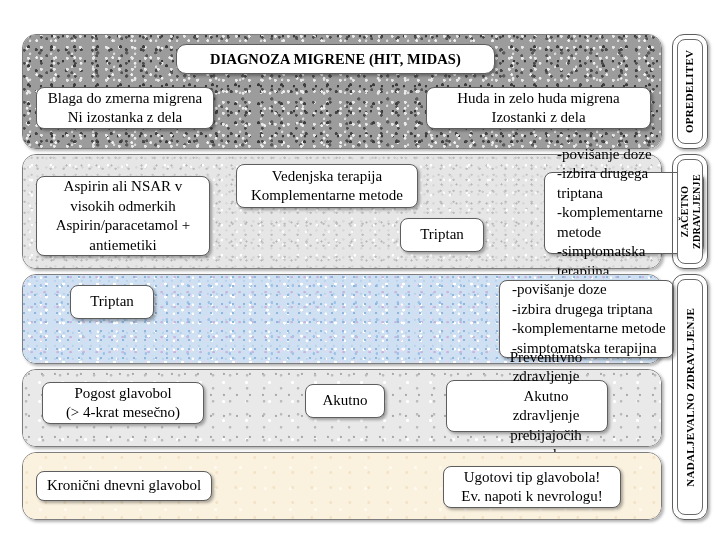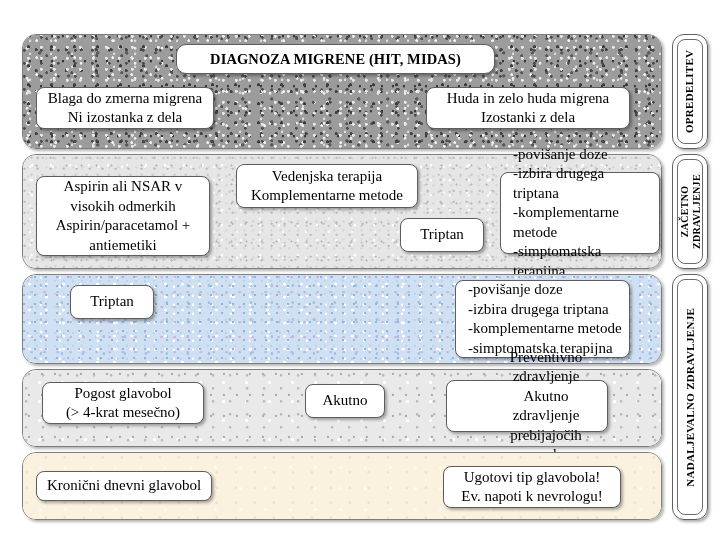--- a/index.html
+++ b/index.html
@@ -97,21 +97,21 @@
     display:flex;
     align-items:center;
     justify-content:center;
     text-align:center;
     color:#000;
     font-size:15px;
     line-height:1.30;
     padding:2px 6px;
     white-space:pre-line;
   }
-  .box.left{justify-content:flex-start;text-align:left;padding-left:12px;}
+  .box.left{justify-content:flex-start;text-align:left;padding-left:12px;margin-left:44px;}
 
   .title-box{
     font-weight:bold;
     font-size:14.5px;
     letter-spacing:.1px;
     border-radius:10px;
   }
 
   
   .vbar{
@@ -146,21 +146,21 @@
 <body>
 
 <div id="stage">
 
   <div class="band" style="left:22px;top:22px;width:640px;height:115px;">
     <div class="tex tex-granite"></div>
   </div>
   <div class="box title-box" style="left:176px;top:32px;width:319px;height:30px;">DIAGNOZA MIGRENE (HIT, MIDAS)</div>
   <div class="box" style="left:36px;top:75px;width:178px;height:42px;">Blaga do zmerna migrena
 Ni izostanka z dela</div>
-  <div class="box" style="left:426px;top:75px;width:204px;height:42px;font-family:Liberation Serif, serif;">Huda in zelo huda  migrena
+  <div class="box" style="left:426px;top:75px;width:225px;height:42px;font-family:Liberation Serif, serif;">Huda in zelo huda  migrena
 Izostanki z dela</div>
 
   <div class="band" style="left:22px;top:142px;width:640px;height:115px;">
     <div class="tex tex-light"></div>
   </div>
   <div class="box" style="left:36px;top:164px;width:174px;height:80px;">Aspirin ali NSAR v
 visokih odmerkih
 Aspirin/paracetamol +
 antiemetiki</div>
   <div class="box" style="left:236px;top:152px;width:182px;height:44px;">Vedenjska terapija

